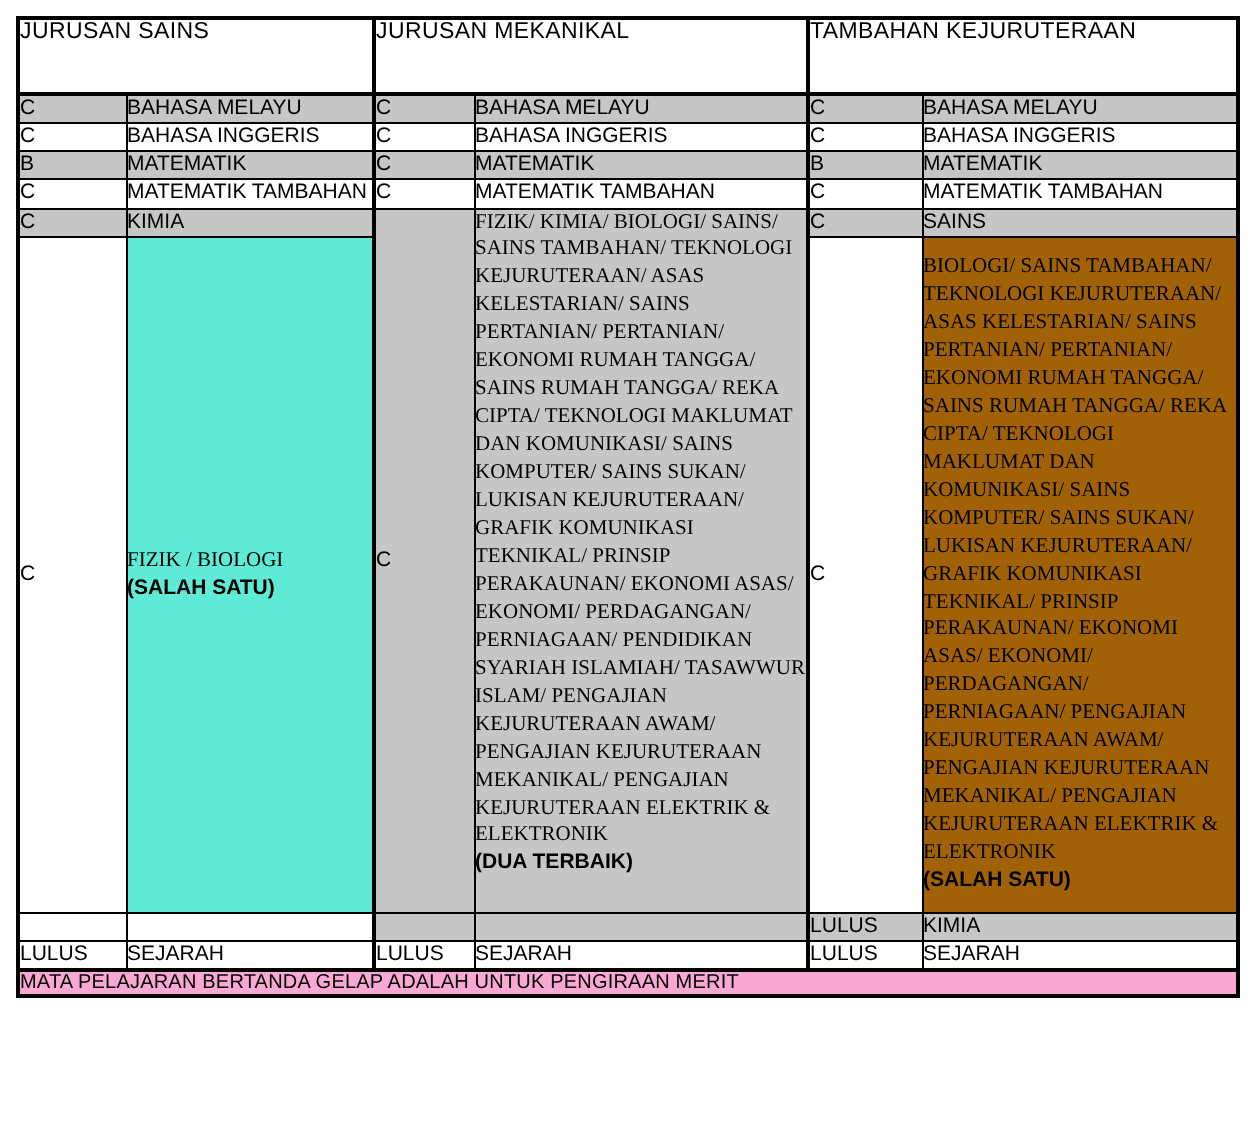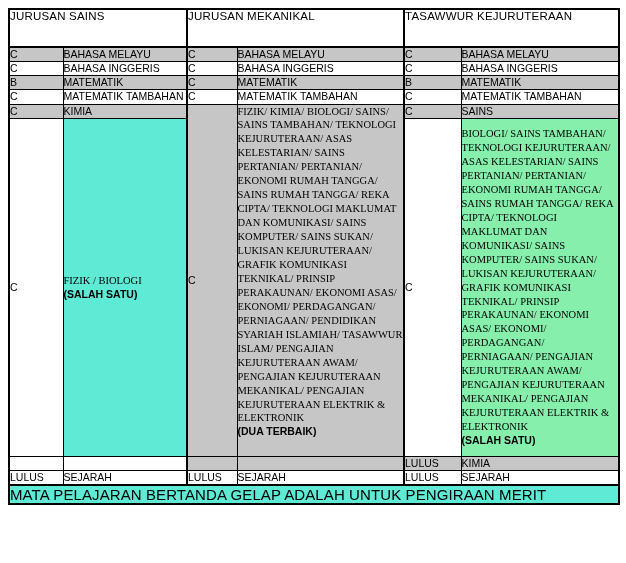--- a/index.html
+++ b/index.html
@@ -74,23 +74,23 @@
   .tall .grade, .tall .subj { vertical-align: middle; }
   .elective-text {
     font-size: 10.5px;
     line-height: 1.33;
     font-family: Liberation Serif, serif;
   }
   .elective-note { font-weight: bold; display: block; }
   .mid { vertical-align: middle !important; }
 
   .footer-cell {
-    background: #5eead4;
+    background: #f9a8d4;
     text-align: center;
-    font-size: 15px;
+    font-size: 10px;
     font-weight: bold;
     padding: 6px 0 6px 0;
     border-top: 2px solid #000 !important;
     letter-spacing: 0.1px;
   }
 
   .nowrapish { white-space: normal; }
 </style>
 </head>
 <body>
@@ -103,21 +103,21 @@
       <col style="width:50px">
         <col style="width:167px">
       <col style="width:57px">
         <col style="width:158px">
     </colgroup>
 
     <thead>
       <tr>
         <th class="hdr sep-left sep-right" colspan="2">JURUSAN SAINS</th>
         <th class="hdr sep-right" colspan="2">JURUSAN MEKANIKAL</th>
-        <th class="hdr sep-right" colspan="2">TASAWWUR KEJURUTERAAN</th>
+        <th class="hdr sep-right" colspan="2">TAMBAHAN KEJURUTERAAN</th>
       </tr>
     </thead>
 
     <tbody>
 
       <tr>
         <td class="grade shade sep-left">C</td>
         <td class="subj shade sep-right">BAHASA MELAYU</td>
         <td class="grade shade">C</td>
         <td class="subj shade sep-right">BAHASA MELAYU</td>
@@ -167,21 +167,21 @@
       </tr>
 
       <tr class="tall" style="height:338px">
         <td class="grade plain sep-left mid" style="background: rgb(255, 255, 255);">C</td>
         <td class="subj plain sep-right mid" style="background: #5eead4;">
           <span class="elective-text">FIZIK / BIOLOGI</span>
           <span class="elective-note">(SALAH SATU)</span>
         </td>
 
         <td class="grade plain mid" rowspan="1">C</td>
-        <td class="subj plain sep-right" rowspan="1" style="background: #86efac; margin-top: 28px;">
+        <td class="subj plain sep-right" rowspan="1" style="background: #a16207; margin-top: 28px;">
           <span class="elective-text">BIOLOGI/ SAINS TAMBAHAN/ TEKNOLOGI KEJURUTERAAN/ ASAS KELESTARIAN/ SAINS PERTANIAN/ PERTANIAN/ EKONOMI RUMAH TANGGA/ SAINS RUMAH TANGGA/ REKA CIPTA/ TEKNOLOGI MAKLUMAT DAN KOMUNIKASI/ SAINS KOMPUTER/ SAINS SUKAN/ LUKISAN KEJURUTERAAN/ GRAFIK KOMUNIKASI TEKNIKAL/ PRINSIP PERAKAUNAN/ EKONOMI ASAS/ EKONOMI/ PERDAGANGAN/ PERNIAGAAN/ PENGAJIAN KEJURUTERAAN AWAM/ PENGAJIAN KEJURUTERAAN MEKANIKAL/ PENGAJIAN KEJURUTERAAN ELEKTRIK &amp; ELEKTRONIK</span>
           <span class="elective-note">(SALAH SATU)</span>
         </td>
       </tr>
 
       <tr>
         <td class="grade plain sep-left">&nbsp;</td>
         <td class="subj plain sep-right">&nbsp;</td>
         <td class="grade shade">&nbsp;</td>
         <td class="subj shade sep-right">&nbsp;</td>

